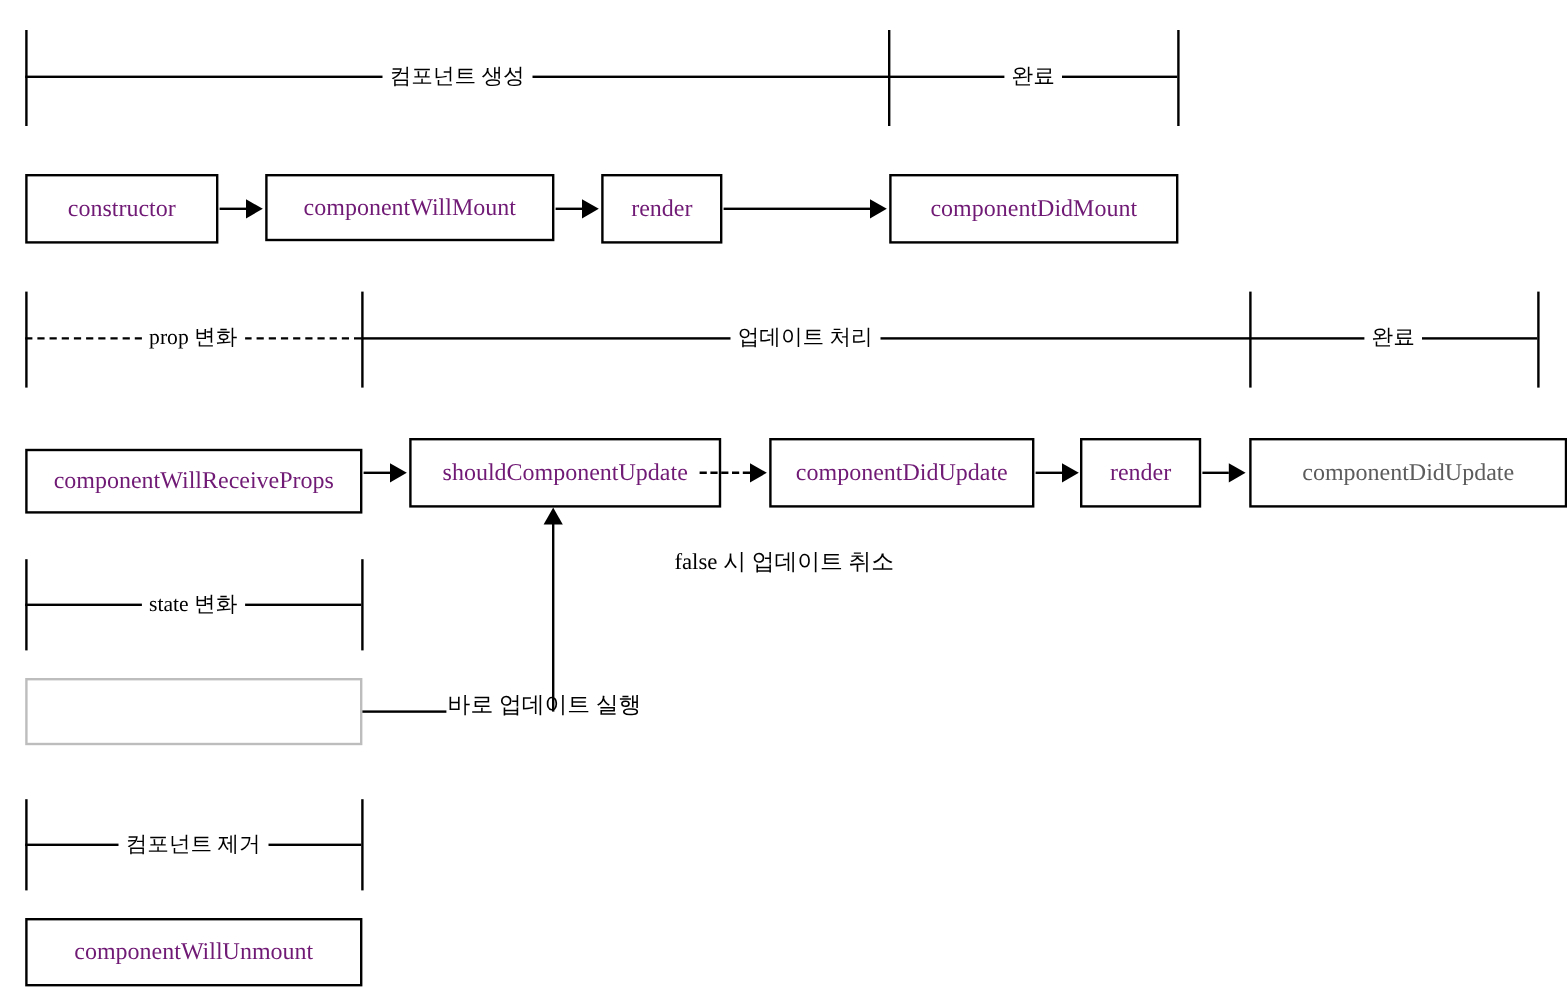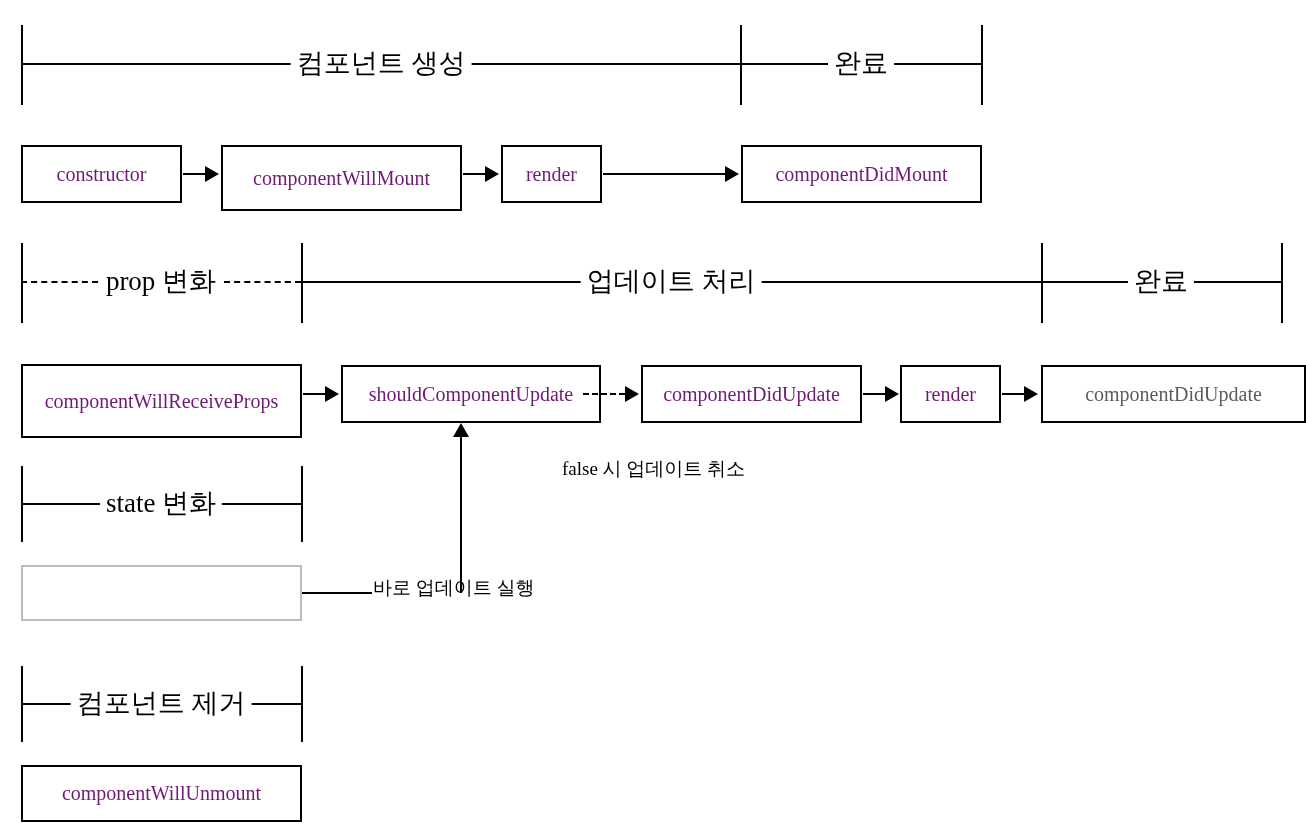--- a/index.html
+++ b/index.html
@@ -35,21 +35,21 @@
   }
   .rule.dashed {
     border-top: 2px dashed #000;
   }
   .bracket-label {
     position: absolute;
     background: #ffffff;
     padding: 0 6px;
     white-space: nowrap;
     transform: translate(-50%, -50%);
-    font-size: 27px;
+    font-size: 18px;
     line-height: 1;
   }
 
   
   .lbox {
     position: absolute;
     box-sizing: border-box;
     border: 2px solid #000;
     background: #ffffff;
     display: flex;
@@ -117,21 +117,21 @@
   <div class="bracket">
     <div class="tick" style="left:21px; top:25px; height:80px;"></div>
     <div class="tick" style="left:740px; top:25px; height:80px;"></div>
     <div class="tick" style="left:981px; top:25px; height:80px;"></div>
     <div class="rule" style="left:21px; top:63px; width:960px;"></div>
     <div class="bracket-label" style="left:381px; top:63px;">컴포넌트 생성</div>
     <div class="bracket-label" style="left:861px; top:63px;">완료</div>
   </div>
 
   <div class="lbox" style="left:21px;  top:145px; width:161px; height:58px;">constructor</div>
-  <div class="lbox" style="left:221px; top:145px; width:241px; height:66px;">componentWillMount</div>
+  <div class="lbox" style="left:221px; top:145px; width:241px; height:56px;">componentWillMount</div>
   <div class="lbox" style="left:501px; top:145px; width:101px; height:58px;">render</div>
   <div class="lbox" style="left:741px; top:145px; width:241px; height:58px;">componentDidMount</div>
 
   <div class="arrow-h" style="left:183px; top:173px; width:22px;"></div>
   <div class="head-r" style="left:205px; top:166px;"></div>
 
   <div class="arrow-h" style="left:463px; top:173px; width:22px;"></div>
   <div class="head-r" style="left:485px; top:166px;"></div>
 
   <div class="arrow-h" style="left:603px; top:173px; width:122px;"></div>
@@ -142,21 +142,21 @@
     <div class="tick" style="left:301px;  top:243px; height:80px;"></div>
     <div class="tick" style="left:1041px; top:243px; height:80px;"></div>
     <div class="tick" style="left:1281px; top:243px; height:80px;"></div>
     <div class="rule dashed" style="left:21px;  top:281px; width:280px;"></div>
     <div class="rule" style="left:301px; top:281px; width:980px;"></div>
     <div class="bracket-label" style="left:161px;  top:281px;">prop 변화</div>
     <div class="bracket-label" style="left:671px;  top:281px;">업데이트 처리</div>
     <div class="bracket-label" style="left:1161px; top:281px;">완료</div>
   </div>
 
-  <div class="lbox" style="left:21px;   top:364px; width:281px; height:74px;">componentWillReceiveProps</div>
+  <div class="lbox" style="left:21px;   top:374px; width:281px; height:54px;">componentWillReceiveProps</div>
   <div class="lbox" style="left:341px;  top:365px; width:260px; height:58px;text-align:center;">shouldComponentUpdate</div>
   <div class="lbox" style="left:641px;  top:365px; width:221px; height:58px;">componentDidUpdate</div>
   <div class="lbox" style="left:900px;  top:365px; width:101px; height:58px;">render</div>
   <div class="lbox muted" style="left:1041px; top:365px; width:265px; height:58px;">componentDidUpdate</div>
 
   <div class="arrow-h" style="left:303px; top:393px; width:22px;"></div>
   <div class="head-r" style="left:325px; top:386px;"></div>
 
   <div class="arrow-h dashed" style="left:583px; top:393px; width:42px;"></div>
   <div class="head-r" style="left:625px; top:386px;"></div>

